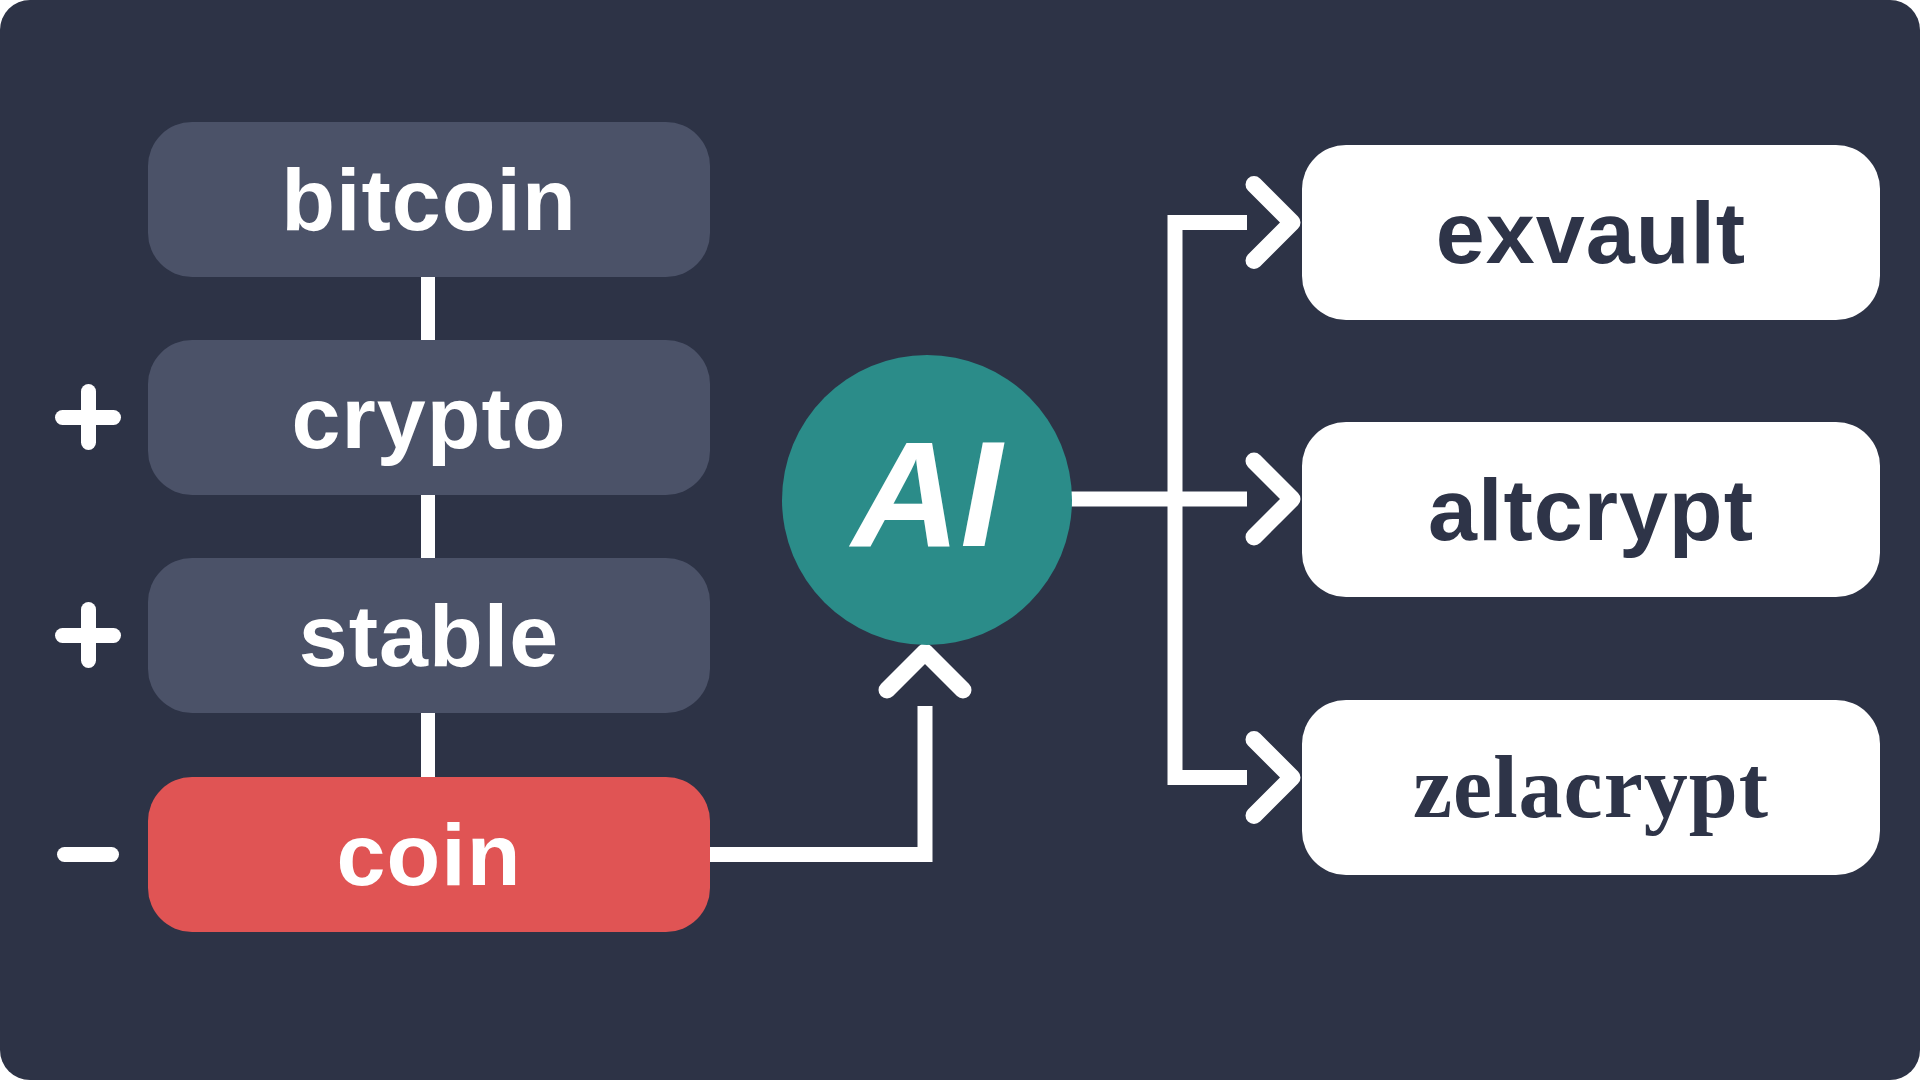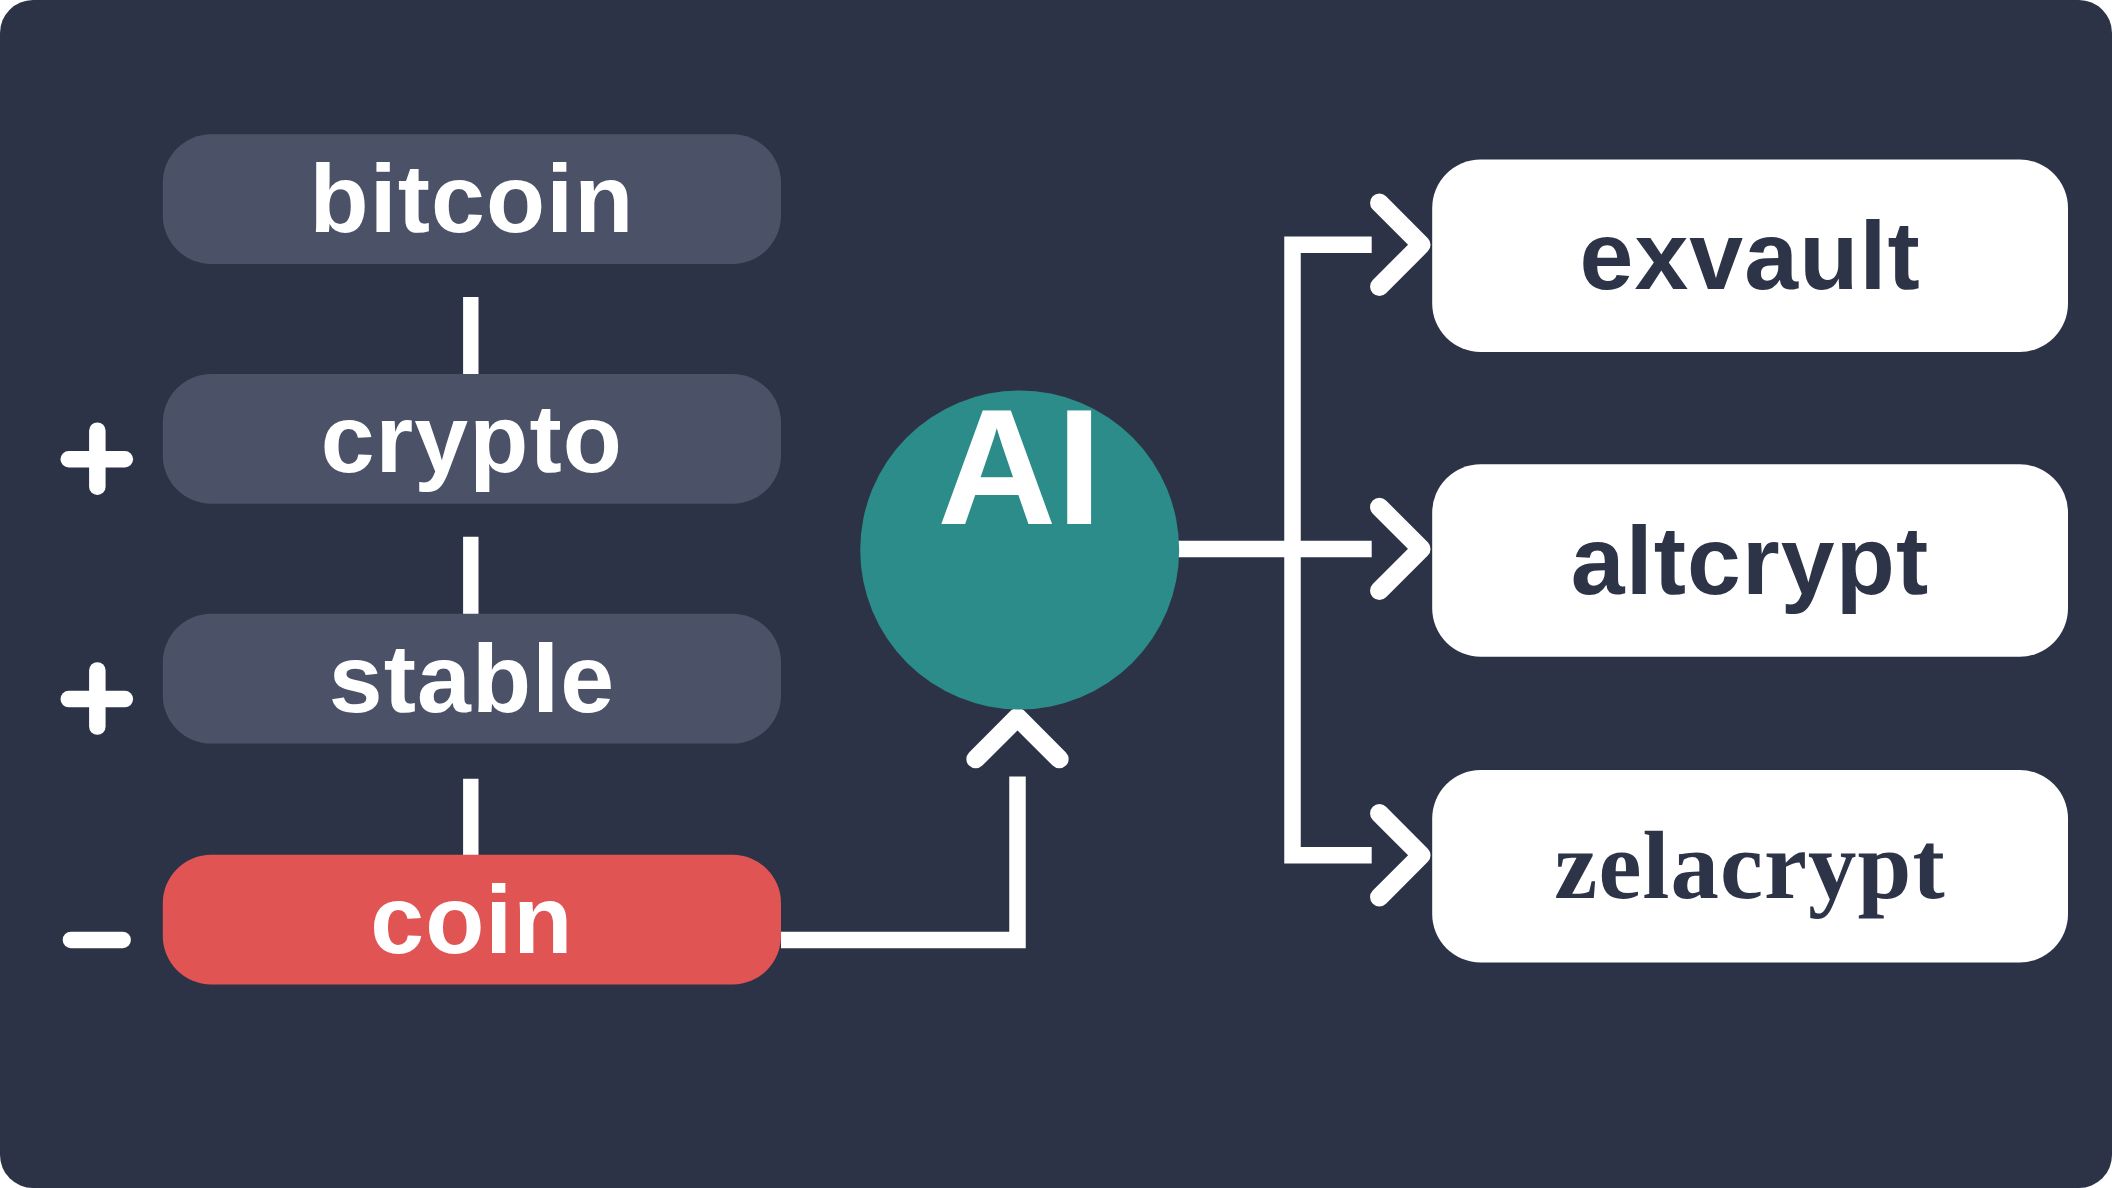--- a/index.html
+++ b/index.html
@@ -13,29 +13,29 @@
   .canvas{position:absolute;left:0;top:0;width:1920px;height:1080px;
           background:var(--canvas-bg);border-radius:30px;}
   .wires{position:absolute;left:0;top:0;width:1920px;height:1080px;}
   .wire{stroke:var(--wire-white);fill:none;}
   .wire.bar{stroke-width:14;}
   .wire.path{stroke-width:15;stroke-linejoin:miter;}
   .wire.chevron{stroke-width:17;stroke-linecap:round;stroke-linejoin:round;}
   .node{position:absolute;display:flex;align-items:center;justify-content:center;
         border-radius:44px;}
   .node .node-label{font-weight:700;font-size:88px;letter-spacing:1px;line-height:1;}
-  .input-node{left:148px;width:562px;height:118px;background:var(--node-slate);}
+  .input-node{left:148px;width:562px;height:155px;background:var(--node-slate);}
   .input-node .node-label{color:var(--label-light);}
   .input-node.negative{background:var(--node-negative);}
   .node.row-1{top:122px;} .node.row-2{top:340px;} .node.row-3{top:558px;} .node.row-4{top:777px;}
   .output-node{left:1302px;width:578px;height:175px;background:var(--wire-white);}
   .output-node .node-label{color:var(--label-dark);}
   .output-node.orow-1{top:145px;} .output-node.orow-2{top:422px;} .output-node.orow-3{top:700px;font-family:Liberation Serif, serif;}
   .ai-node{position:absolute;left:782px;top:355px;width:290px;height:290px;border-radius:50%;
-           background:var(--processor-teal);display:flex;align-items:flex-start;justify-content:center;}
+           background:var(--processor-teal);display:flex;align-items:center;justify-content:center;font-style:italic;}
   .ai-node .ai-label{color:var(--label-light);font-weight:700;font-size:150px;line-height:1;
                      transform:translateY(-6px);}
   .op{position:absolute;left:53px;width:70px;height:70px;}
   .op .h-bar{position:absolute;left:2px;top:27.5px;width:66px;height:15px;border-radius:8px;
              background:var(--wire-white);}
   .op .v-bar{position:absolute;left:27.5px;top:2px;width:15px;height:66px;border-radius:8px;
              background:var(--wire-white);}
   .op.minus .h-bar{left:4px;width:62px;}
   .op.oprow-2{top:382px;} .op.oprow-3{top:600px;} .op.oprow-4{top:819px;}
 </style>

